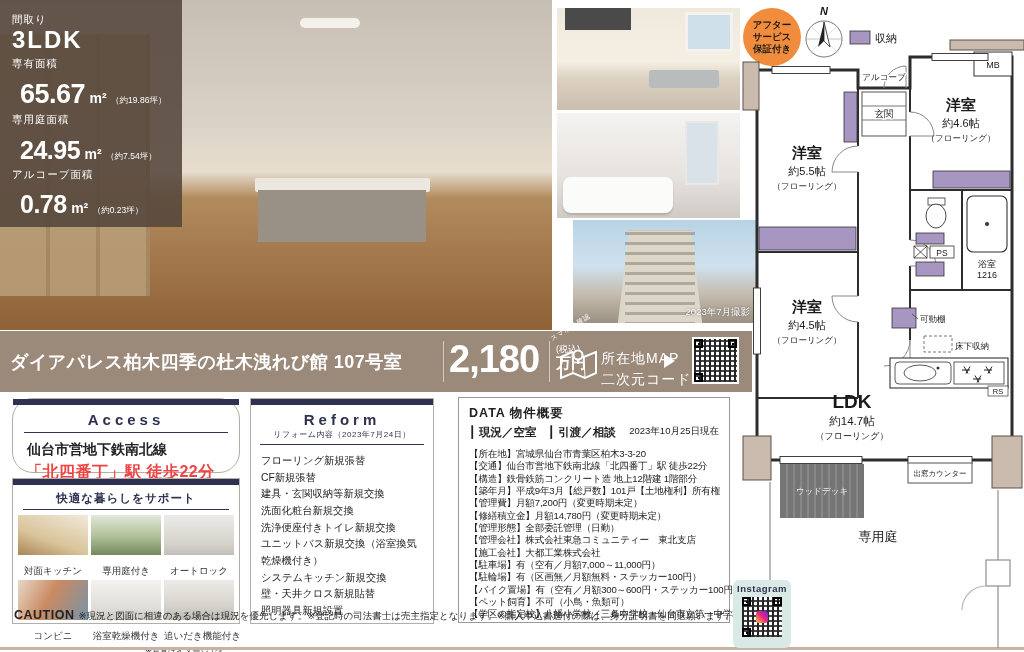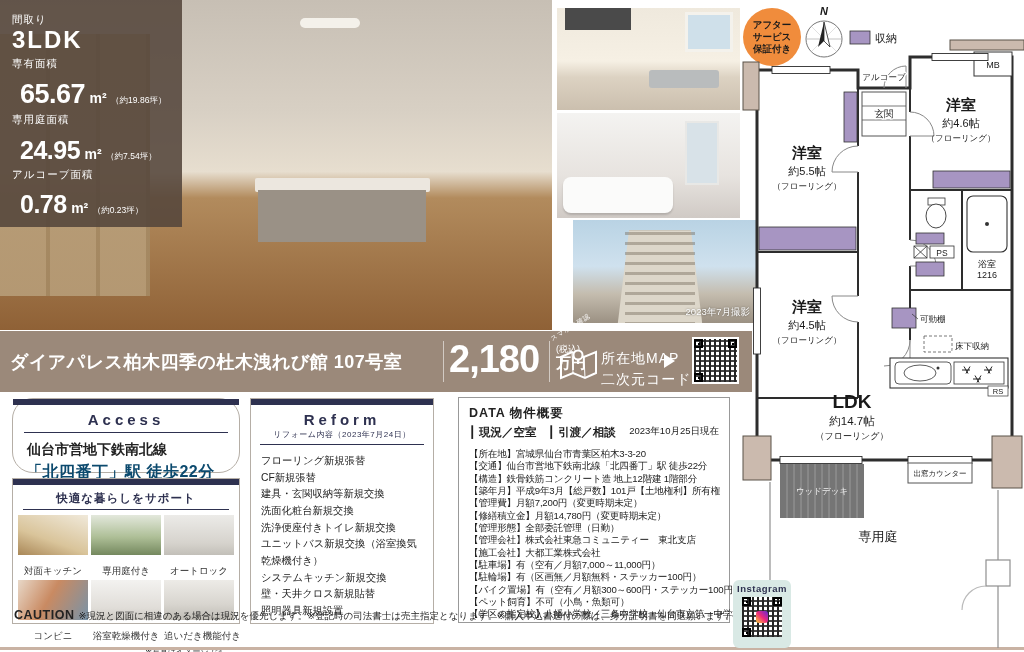--- a/index.html
+++ b/index.html
@@ -31,21 +31,21 @@
   .tri-right{position:absolute;left:664px;top:23px;width:0;height:0;
              border-left:11px solid #fff;border-top:7px solid transparent;border-bottom:7px solid transparent;}
   .qr-box{position:absolute;left:692px;top:337px;width:47px;height:47px;background:#fff;padding:2px;box-sizing:border-box;}
   
   .info-box{position:absolute;background:#fff;border:1px solid #b5aea6;box-sizing:border-box;}
   .navybar{height:6px;background:#2e3150;}
   .box-title{font-size:15px;font-weight:bold;color:#2e3150;text-align:center;letter-spacing:4px;margin-top:6px;}
   .box-subtitle{font-size:8px;color:#2e3150;text-align:center;letter-spacing:0.5px;margin-top:1px;}
   .navy-rule{border:none;border-top:1.5px solid #2e3150;width:90%;margin:4px auto 6px auto;}
   .access-small{font-size:14px;color:#222;margin:8px 0 0 14px;font-weight:bold;}
-  .access-big{font-size:16px;color:#0c4a6e;font-weight:bold;margin:3px 0 12px 13px;letter-spacing:0.5px;}
+  .access-big{font-size:16px;color:#ef4444;font-weight:bold;margin:3px 0 12px 13px;letter-spacing:0.5px;}
   .support-title{font-size:11.5px;font-weight:bold;color:#2e3150;text-align:center;
                  margin:6px 10px 5px 10px;padding-bottom:3px;border-bottom:1.5px solid #2e3150;letter-spacing:1px;}
   .support-grid{display:flex;flex-wrap:wrap;justify-content:space-between;padding:0 5px;}
   .support-cell{width:70px;margin-bottom:2px;}
   .support-img{width:70px;height:40px;}
   .support-cap{font-size:9.5px;text-align:center;color:#333;margin-top:10px;white-space:nowrap;}
   .support-note{font-size:8px;color:#333;text-align:right;margin:1px 6px 0 0;}
   .reform-list{list-style:none;margin:0;padding:2px 8px 0 10px;font-size:10.3px;color:#222;line-height:1.62;}
   .data-inner{padding:7px 10px 0 10px;}
   .data-title{font-size:12.5px;font-weight:bold;color:#222;letter-spacing:1px;}

